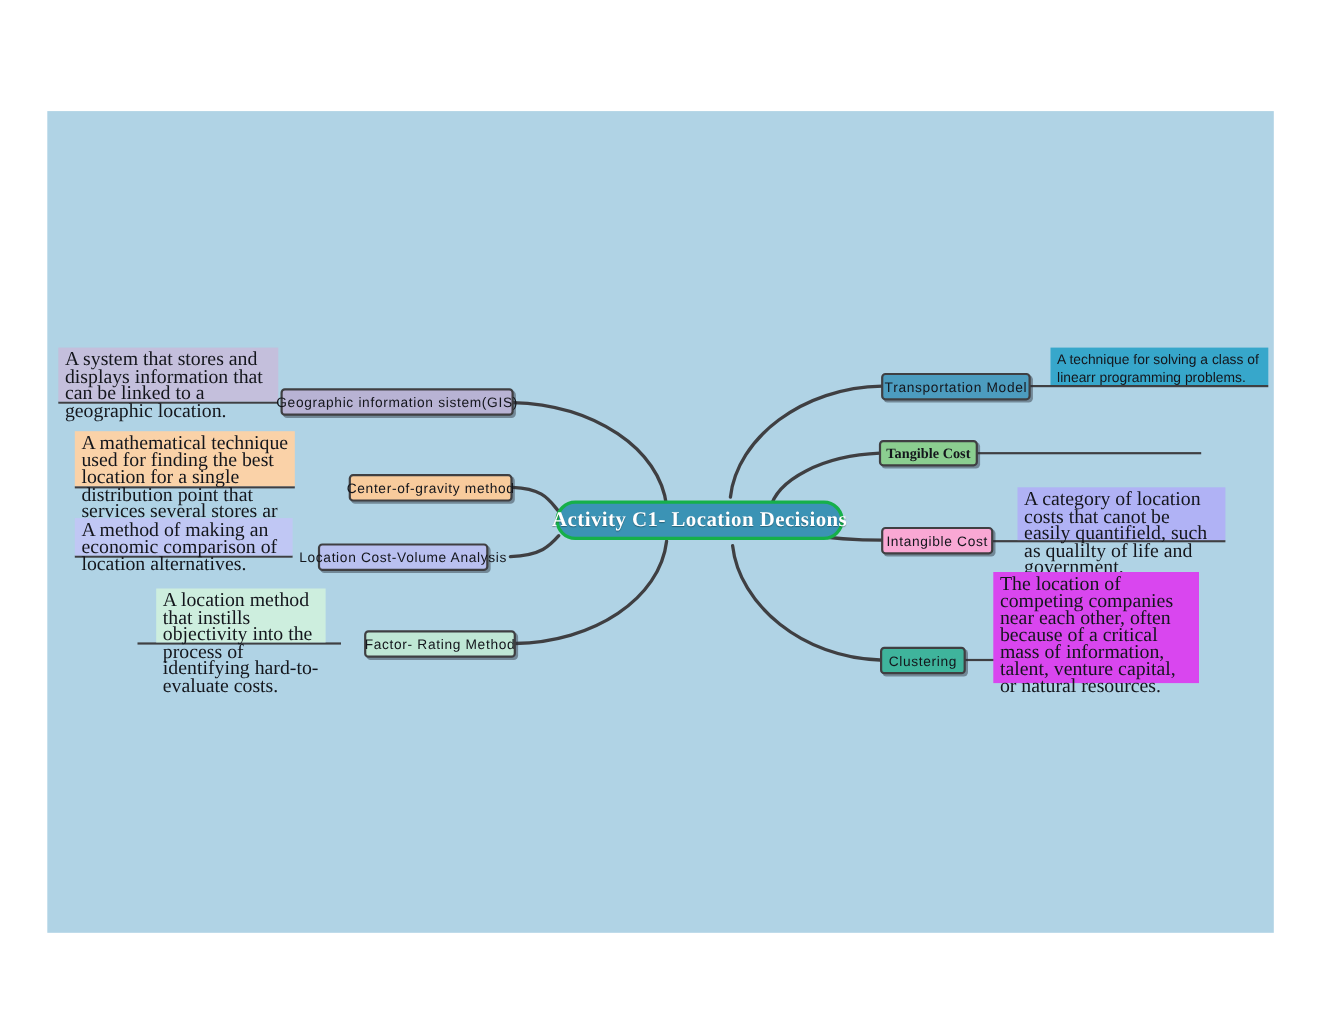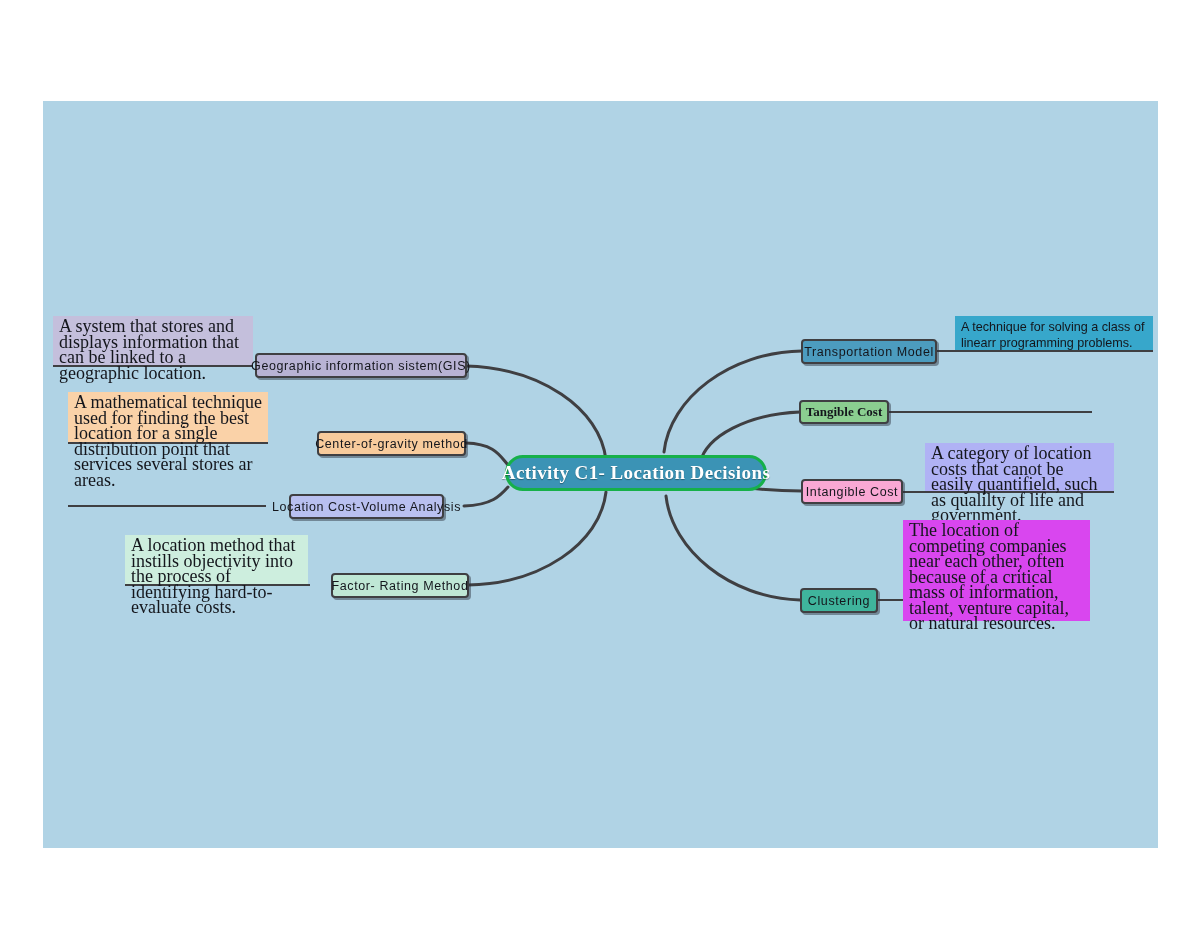--- a/index.html
+++ b/index.html
@@ -128,26 +128,27 @@
     <span>Geographic information sistem(GIS)</span>
   </div>
 
   <div class="note-line" style="left:68px; top:442px; width:200px;"></div>
   <div class="note" style="left:68px; top:392px; width:200px; height:50px; background:#fad2a8;">A mathematical technique used for finding the best location for a single distribution point that services several stores ar areas.</div>
   <div class="node" style="left:317px; top:431px; width:149px; height:25px; background:#f8cb9c;">
     <span>Center-of-gravity method</span>
   </div>
 
   <div class="note-line" style="left:68px; top:505px; width:198px;"></div>
+  <div class="note" style="left:68px; top:471px; width:198px; height:34px; background:#c0c7f4;">A method of making an economic comparison of location alternatives.</div>
   <div class="node" style="left:289px; top:494px; width:155px; height:25px; background:#b9c0f0;">
     <span>Location Cost-Volume Analysis</span>
   </div>
 
   <div class="note-line" style="left:125px; top:584px; width:185px;"></div>
-  <div class="note" style="left:125px; top:535px; width:183px; height:49px; background:#cdeede;">A location method that instills objectivity into the process of identifying hard-to-evaluate costs.</div>
+  <div class="note" style="left:142px; top:535px; width:154px; height:49px; background:#cdeede;">A location method that instills objectivity into the process of identifying hard-to-evaluate costs.</div>
   <div class="node" style="left:331px; top:573px; width:138px; height:25px; background:#bfe7d5;">
     <span>Factor- Rating Method</span>
   </div>
 
   <div class="note-line" style="left:889px; top:350px; width:264px;"></div>
   <div class="note sans" style="left:955px; top:316px; width:198px; height:34px; background:#37a7cb;">A technique for solving a class of linearr programming problems.</div>
   <div class="node" style="left:801px; top:339px; width:136px; height:25px; background:#4c9cbf;">
     <span>Transportation Model</span>
   </div>
 

